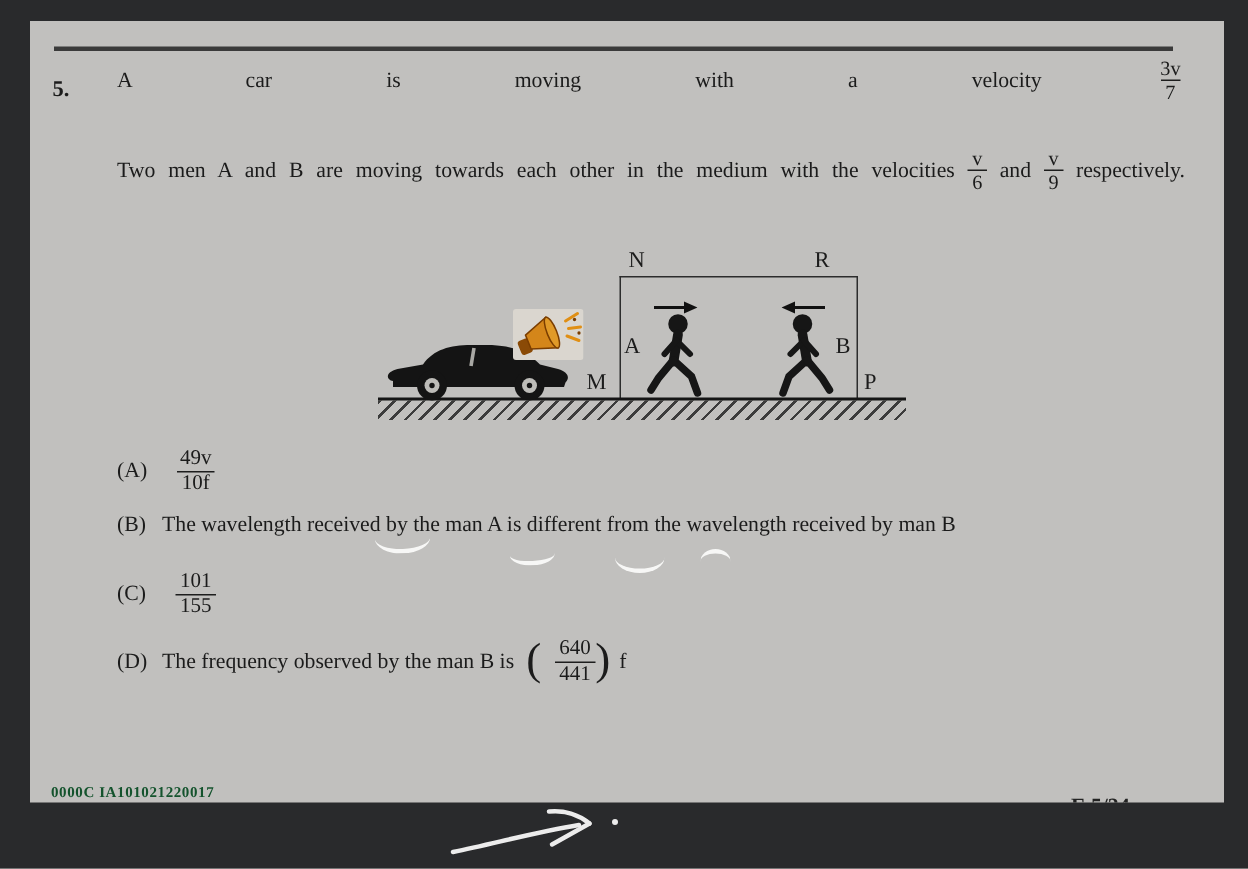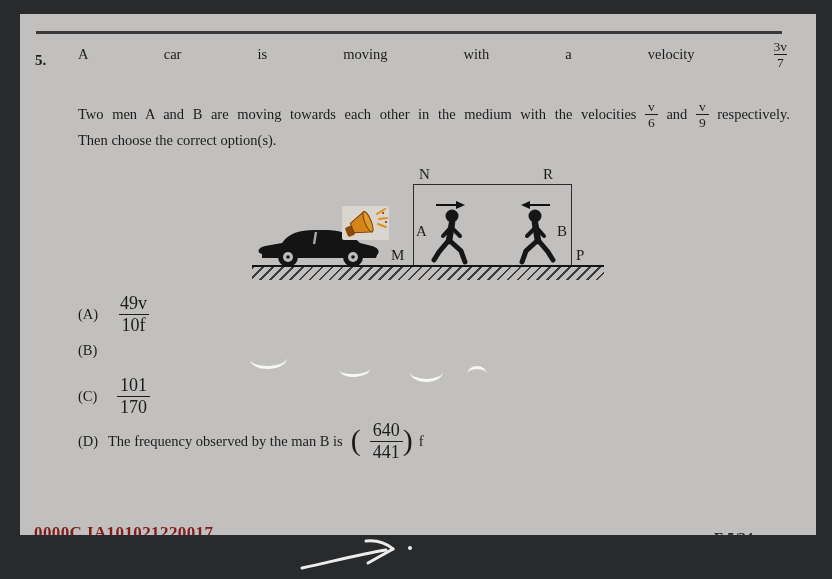--- a/index.html
+++ b/index.html
@@ -45,36 +45,36 @@
   .lab-p{left:556px;top:233px;}
   .lab-a{left:396px;top:209px;}
   .lab-b{left:537px;top:209px;}
   .dsvg{position:absolute;}
   
   .opt{
     position:absolute;left:58px;width:716px;display:flex;align-items:center;
     font-size:14.5px;white-space:nowrap;
   }
   .opt .olabel{width:30px;flex:0 0 30px;}
-  .opt .frac{font-size:18px;margin-left:9px;top:0;}
+  .opt .frac{font-size:14px;margin-left:9px;top:0;}
   .opt-a{top:280px;height:40px;}
   .opt-b{top:324px;height:24px;}
   .opt-c{top:362px;height:40px;}
   .opt-d{top:406px;height:42px;}
   .paren{font-size:30px;font-weight:400;line-height:0;position:relative;top:-1px;}
   .paren.open{margin-left:8px;}
   .d-post{margin-left:6px;}
   
   .wmark{position:absolute;}
   .wm1{left:230px;top:343px;width:37px;height:9px;border-bottom:3.6px solid #f7f7f6;border-radius:0 0 55% 55%/0 0 95% 95%;transform:rotate(-2deg);}
   .wm2{left:320px;top:352px;width:30px;height:8px;border-bottom:3.4px solid #f7f7f6;border-radius:0 0 60% 60%/0 0 80% 80%;transform:rotate(-3deg);}
   .wm3{left:390px;top:356px;width:33px;height:9px;border-bottom:3.6px solid #f7f7f6;border-radius:0 0 55% 55%/0 0 95% 95%;}
   .wm4{left:447px;top:352px;width:20px;height:8px;border-top:3.4px solid #f7f7f6;border-radius:60% 60% 0 0/90% 90% 0 0;}
   
-  .footer-left{position:absolute;left:14px;top:509px;font-weight:700;font-size:17px;letter-spacing:.4px;color:#7f1d1d;}
+  .footer-left{position:absolute;left:14px;top:509px;font-weight:700;font-size:10px;letter-spacing:.4px;color:#14532d;}
   .footer-right{position:absolute;left:694px;top:516px;font-weight:700;font-size:14.5px;color:#232323;}
   .hand-arrow{position:absolute;left:296px;top:537px;}
 </style>
 </head>
 <body>
 
 <div class="page">
 
   <div class="top-rule"></div>
 
@@ -95,21 +95,20 @@
         <span class="den">6</span>
       </span>
     <span>and</span>
     <span class="frac">
         <span class="num">v</span>
         <span class="den">9</span>
       </span>
     <span>respectively.</span>
   </div>
 
-  <div class="qline l4">Then choose the correct option(s).</div>
 
   <div>
     <div class="medium-box"></div>
     <div class="ground"></div>
 
     <span class="dlabel lab-n">N</span>
     <span class="dlabel lab-r">R</span>
     <span class="dlabel lab-m">M</span>
     <span class="dlabel lab-p">P</span>
     <span class="dlabel lab-a">A</span>
@@ -180,27 +179,28 @@
   <div class="opt opt-a">
     <span class="olabel">(A)</span>
     <span class="frac">
         <span class="num">49v</span>
         <span class="den">10f</span>
       </span>
   </div>
 
   <div class="opt opt-b">
     <span class="olabel">(B)</span>
+    <span>The wavelength received by the man A is different from the wavelength received by man B</span>
   </div>
 
   <div class="opt opt-c">
     <span class="olabel">(C)</span>
     <span class="frac">
         <span class="num">101</span>
-        <span class="den">170</span>
+        <span class="den">155</span>
       </span>
   </div>
 
   <div class="opt opt-d">
     <span class="olabel">(D)</span>
     <span>The frequency observed by the man B is</span>
     <span class="paren open">(</span>
     <span class="frac">
         <span class="num">640</span>
         <span class="den">441</span>

